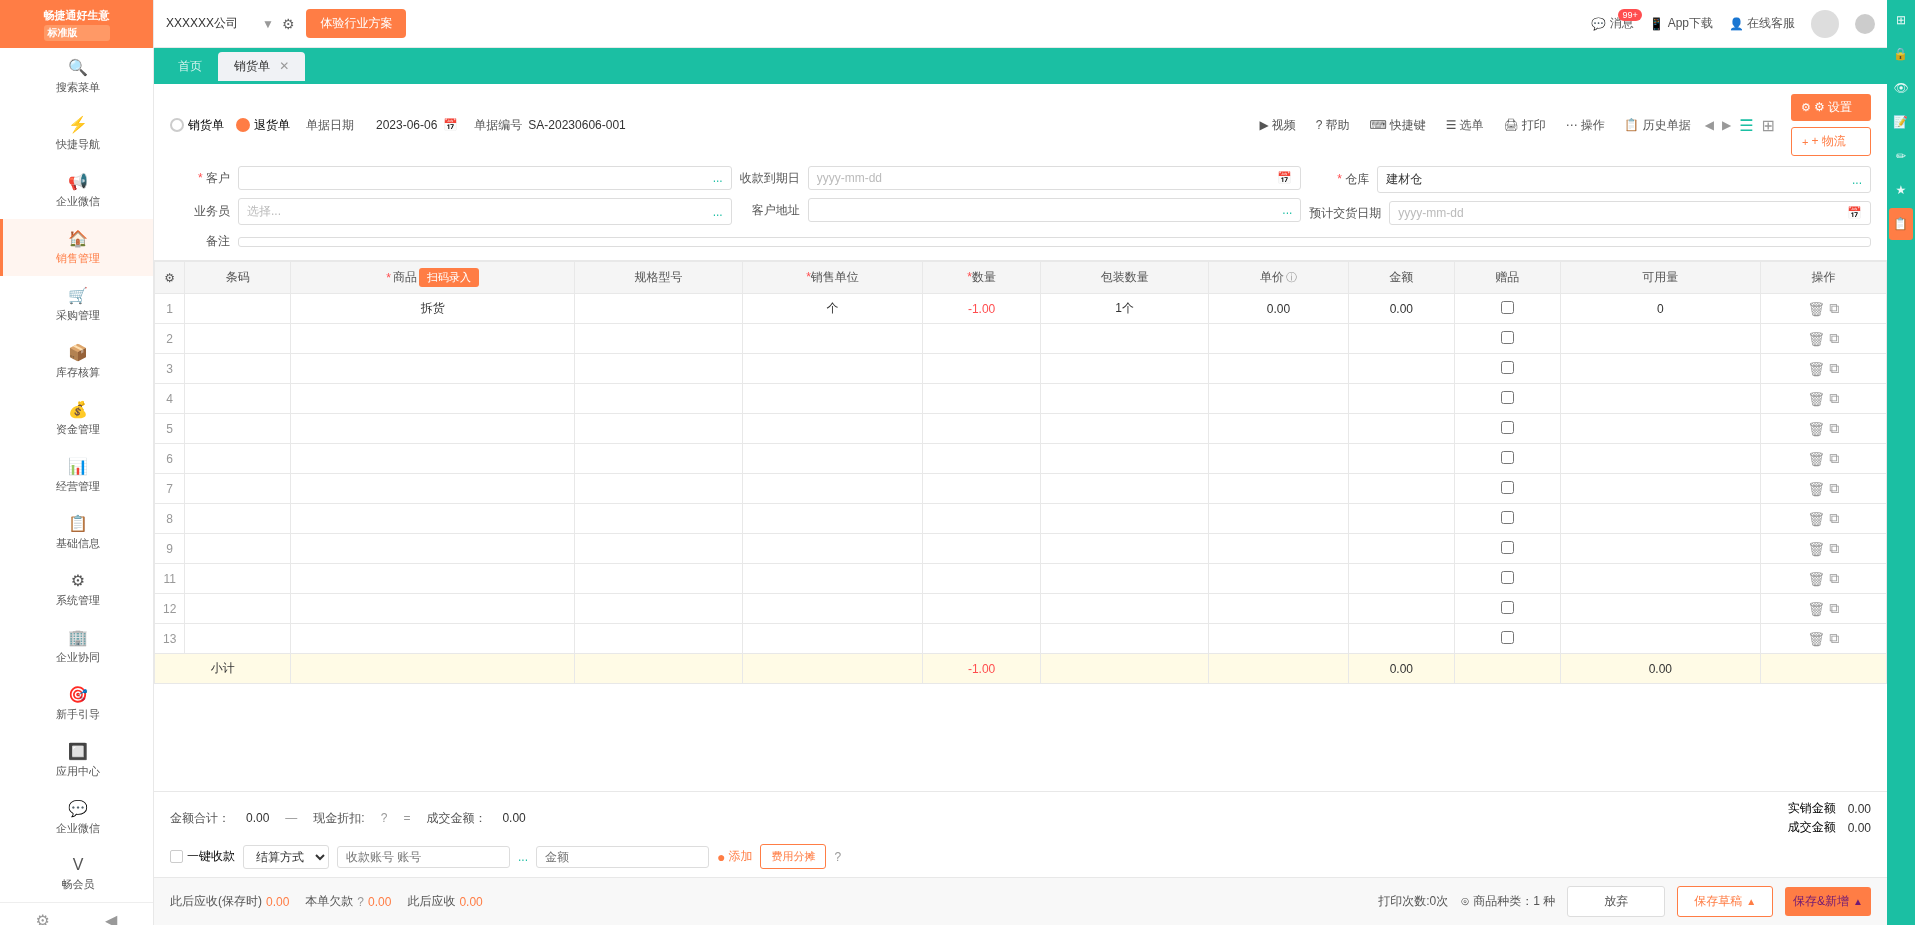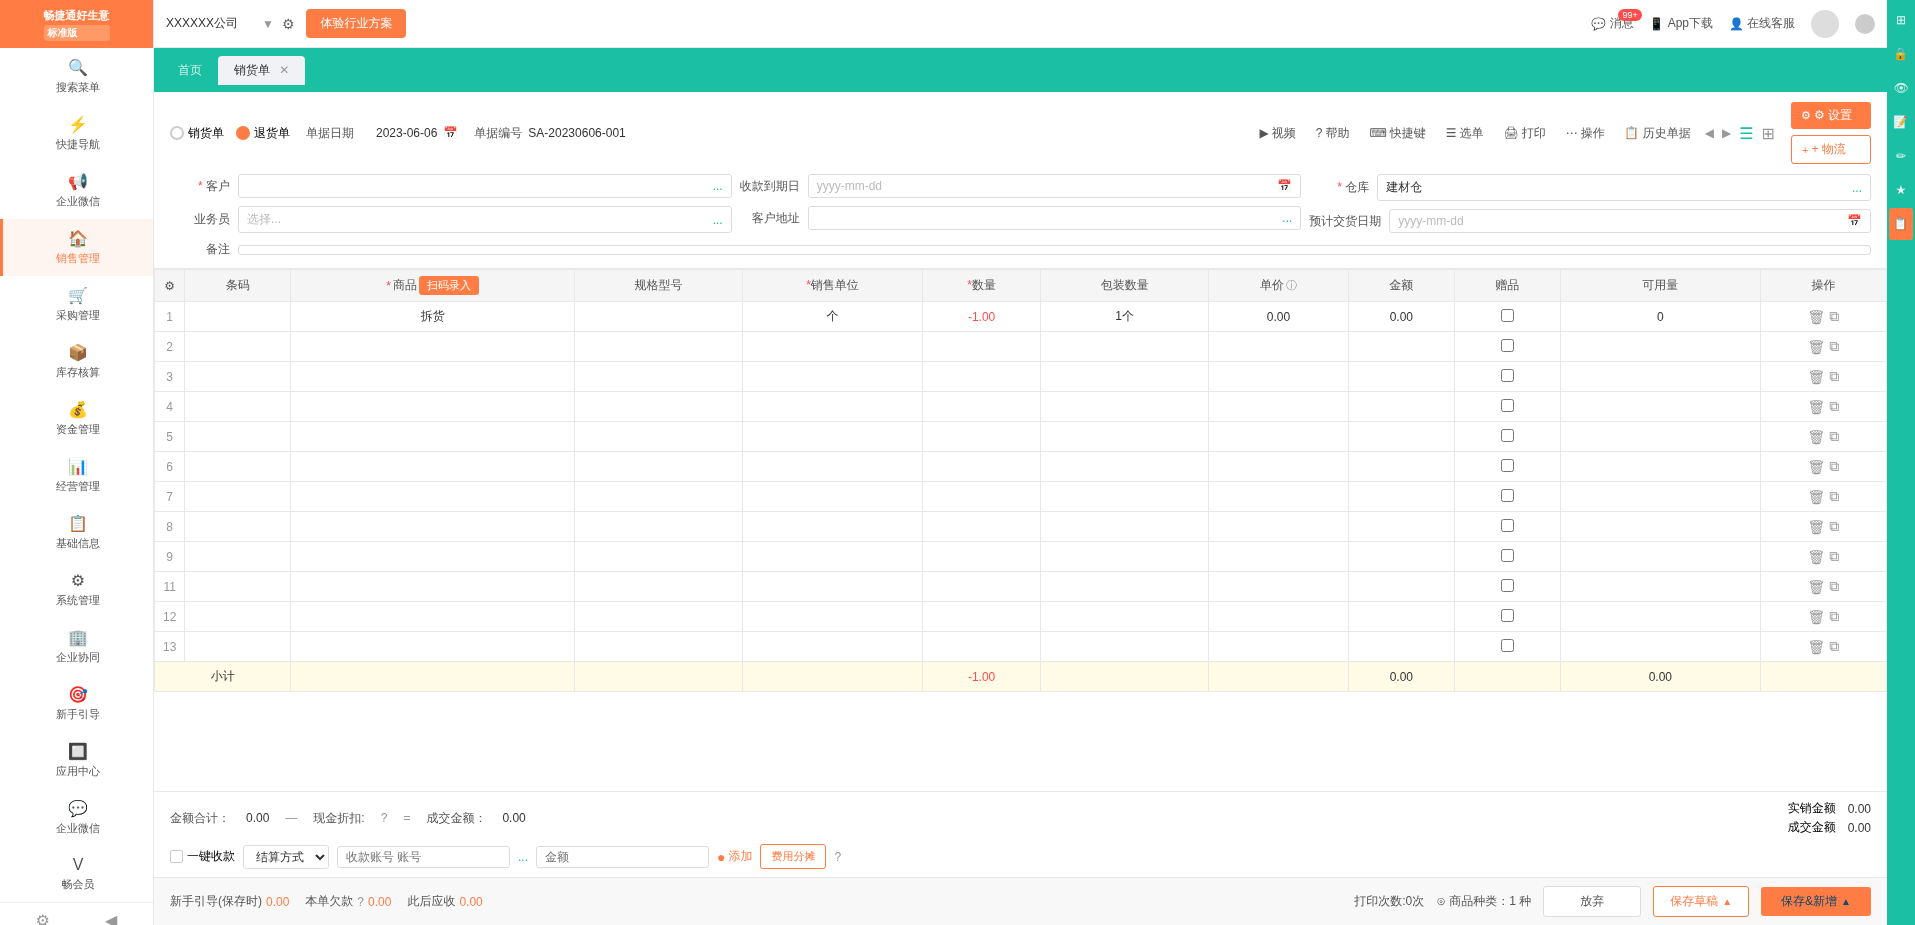--- a/index.html
+++ b/index.html
@@ -23,21 +23,21 @@
     .topbar-company .arrow { color: #999; }
     .topbar-gear { margin-left: 8px; color: #666; cursor: pointer; font-size: 14px; }
     .topbar-trial { margin-left: 12px; background: #ff7d45; color: #fff; border: none; padding: 6px 14px; border-radius: 4px; cursor: pointer; font-size: 12px; }
     .topbar-right { margin-left: auto; display: flex; align-items: center; gap: 16px; }
     .topbar-msg { display: flex; align-items: center; gap: 3px; cursor: pointer; color: #555; position: relative; }
     .badge { background: #ff4d4f; color: #fff; font-size: 9px; padding: 1px 4px; border-radius: 8px; position: absolute; top: -6px; right: -8px; }
     .topbar-icon-item { display: flex; align-items: center; gap: 3px; cursor: pointer; color: #555; }
     .avatar { width: 28px; height: 28px; border-radius: 50%; background: #ddd; }
 
     
-    .tabbar { height: 44px; background: #1bbfa3; display: flex; align-items: center; padding: 4px 8px; flex-shrink: 0; text-align: right; }
+    .tabbar { height: 36px; background: #1bbfa3; display: flex; align-items: center; padding: 4px 8px; flex-shrink: 0; text-align: right; }
     .tab { padding: 6px 16px; cursor: pointer; color: rgba(255,255,255,0.8); border-radius: 4px 4px 0 0; font-size: 12px; }
     .tab.active { background: #f0f2f5; color: #333; }
     .tab-close { margin-left: 6px; color: #999; cursor: pointer; }
 
     
     .form-area { background: #fff; padding: 10px 16px; border-bottom: 1px solid #e8e8e8; flex-shrink: 0; }
     .radio-group { display: flex; align-items: center; gap: 12px; }
     .radio-item { display: flex; align-items: center; gap: 4px; cursor: pointer; }
     .radio-dot { width: 14px; height: 14px; border-radius: 50%; border: 2px solid #ccc; background: #fff; }
     .radio-dot.checked { border-color: #ff7d45; background: #ff7d45; }
@@ -87,21 +87,21 @@
     .split-btn { background: #fff; color: #ff7d45; border: 1px solid #ff7d45; padding: 4px 10px; border-radius: 3px; cursor: pointer; font-size: 11px; }
     .help-icon { color: #999; cursor: pointer; }
 
     
     .footer-bar { background: #f8f8f8; border-top: 1px solid #e8e8e8; padding: 8px 16px; display: flex; align-items: center; gap: 16px; flex-shrink: 0; }
     .footer-item { display: flex; align-items: center; gap: 4px; color: #555; }
     .footer-item .value { color: #ff7d45; font-weight: 500; }
     .footer-right { margin-left: auto; display: flex; align-items: center; gap: 12px; }
     .footer-btn-discard { background: #fff; color: #555; border: 1px solid #ddd; padding: 6px 36px; border-radius: 3px; cursor: pointer; }
     .footer-btn-draft { background: #fff; color: #ff7d45; border: 1px solid #ff7d45; padding: 6px 16px; border-radius: 3px; cursor: pointer; display: flex; align-items: center; gap: 4px; }
-    .footer-btn-save { background: #ff7d45; color: #0c4a6e; border: none; padding: 6px 20px; border-radius: 3px; cursor: pointer; display: flex; align-items: center; gap: 4px; }
+    .footer-btn-save { background: #ff7d45; color: #701a75; border: none; padding: 6px 8px; border-radius: 3px; cursor: pointer; display: flex; align-items: center; gap: 4px; }
     .chevron { font-size: 10px; }
     .print-count { color: #555; }
     .goods-type { color: #555; }
 
     
     .right-panel { width: 28px; background: #1bbfa3; display: flex; flex-direction: column; align-items: center; padding: 4px 0; gap: 2px; flex-shrink: 0; }
     .right-panel-btn { width: 24px; height: 32px; display: flex; align-items: center; justify-content: center; color: rgba(255,255,255,0.9); cursor: pointer; border-radius: 3px; font-size: 12px; }
     .right-panel-orange { background: #ff7d45; color: #fff; }
     .info-icon { color: #999; font-size: 11px; cursor: pointer; }
 
@@ -656,21 +656,21 @@
           <span style="color:#ff7d45;font-size:14px;">●</span>
           <span>添加</span>
         </div>
         <button class="split-btn">费用分摊</button>
         <span class="help-icon">?</span>
       </div>
     </div>
 
     <div class="footer-bar">
       <div class="footer-item">
-        <span>新手引导(保存时)</span>
+        <span>此后应收(保存时)</span>
         <span class="value">0.00</span>
       </div>
       <div class="footer-item">
         <span>本单欠款</span>
         <span class="help-icon">?</span>
         <span class="value">0.00</span>
       </div>
       <div class="footer-item">
         <span>此后应收</span>
         <span class="value">0.00</span>

